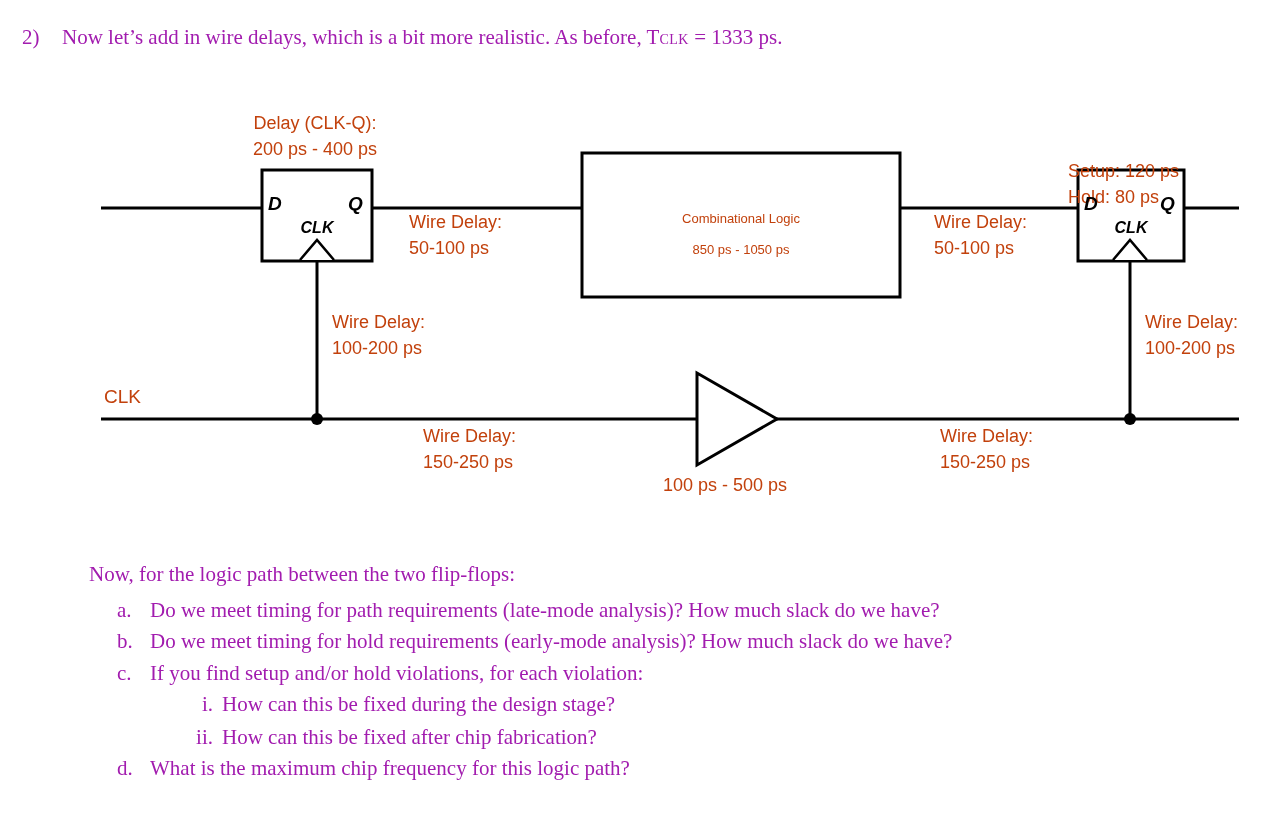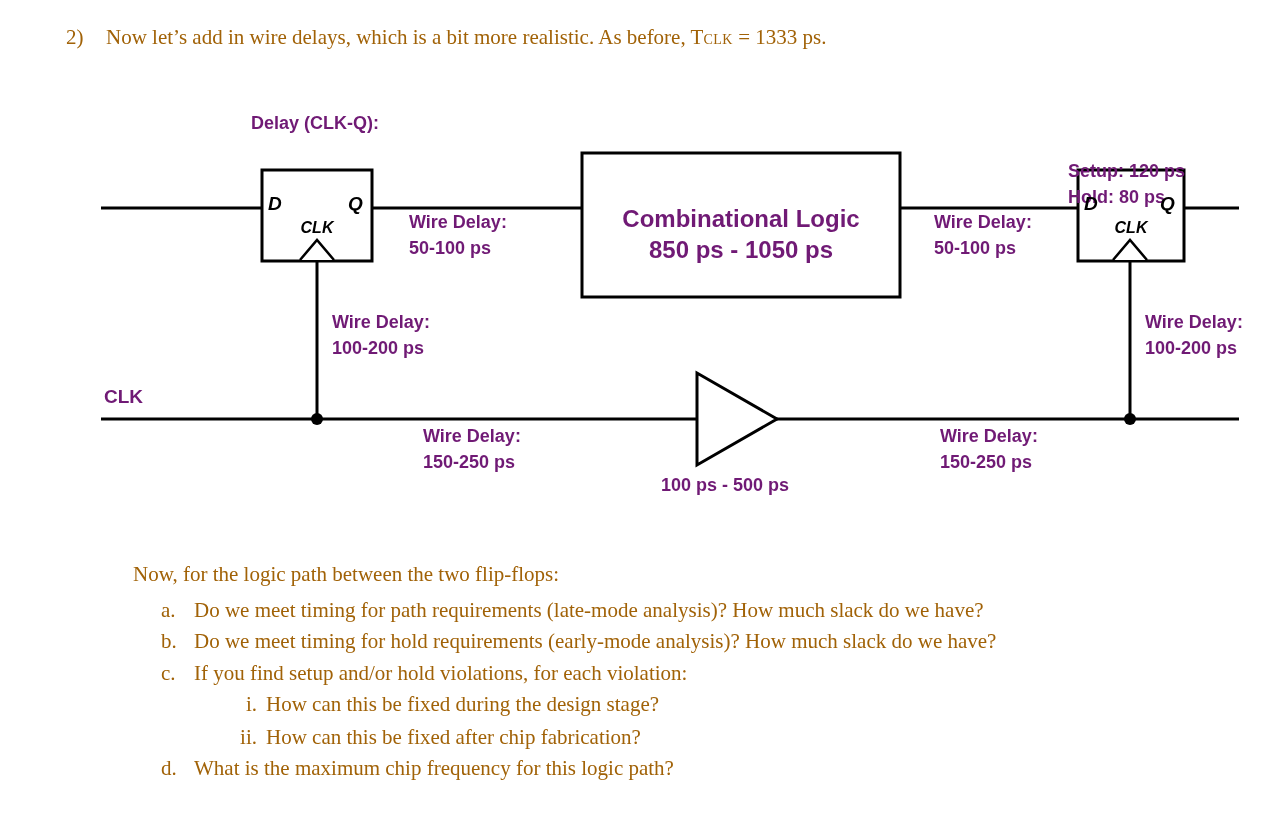--- a/index.html
+++ b/index.html
@@ -11,47 +11,46 @@
     overflow: hidden;
     font-family: "Liberation Serif", serif;
     color: #141414;
   }
   
   .q {
     position: absolute;
     font-family: "Liberation Serif", serif;
     font-size: 21px;
     line-height: 26px;
-    color: #a16207;
+    color: #a21caf;
     white-space: nowrap;
-    margin-left: 44px;
   }
   .q-header { left: 22px; top: 24px; }
   .q-header .qnum { display: inline-block; width: 40px; }
   .q-header .subsc { font-size: 14px; letter-spacing: 0.5px; }
   .q-intro { left: 89px; top: 561px; }
   .item { left: 117px; }
   .item .marker { display: inline-block; width: 33px; }
   .subitem { left: 117px; }
   .subitem .marker { display: inline-block; width: 96px; text-align: right; margin-right: 9px; }
   
   #diagram-svg { position: absolute; left: 0; top: 0; }
   .dlabel {
     position: absolute;
     font-family: "Liberation Sans", sans-serif;
-    font-weight: 700;
+    font-weight: 400;
     font-size: 18px;
     line-height: 26px;
-    color: #701a75;
+    color: #c2410c;
     white-space: nowrap;
   }
   .center { text-align: center; }
   .comb-text {
     left: 582px; top: 203px; width: 318px;
-    text-align: center; font-size: 24px; line-height: 31px;
+    text-align: center; font-size: 13px; line-height: 31px;
   }
   .ff-pin {
     position: absolute;
     font-family: "Liberation Sans", sans-serif;
     font-weight: 700;
     font-style: italic;
     font-size: 19px;
     line-height: 20px;
     color: #000000;
     white-space: nowrap;
@@ -88,20 +87,21 @@
     <rect x="1078" y="170" width="106" height="91" fill="#fff" stroke="#000" stroke-width="3"></rect>
 
     <rect x="582" y="153" width="318" height="144" fill="#fff" stroke="#000" stroke-width="3"></rect>
 
     <polyline points="300,260 317,240 334,260" fill="#fff" stroke="#000" stroke-width="2.5"></polyline>
     <polyline points="1113,260 1130,240 1147,260" fill="#fff" stroke="#000" stroke-width="2.5"></polyline>
   </svg>
 
   <div class="dlabel center" style="left:215px; top:110px; width:200px;">
     <div>Delay (CLK-Q):</div>
+    <div>200 ps - 400 ps</div>
   </div>
 
   <div class="dlabel" style="left:1068px; top:110px;margin-top:48px;">
     <div>Setup: 120 ps</div>
     <div>Hold: 80 ps</div>
   </div>
 
   <div class="dlabel" style="left:409px; top:209px;">
     <div>Wire Delay:</div>
     <div>50-100 ps</div>

